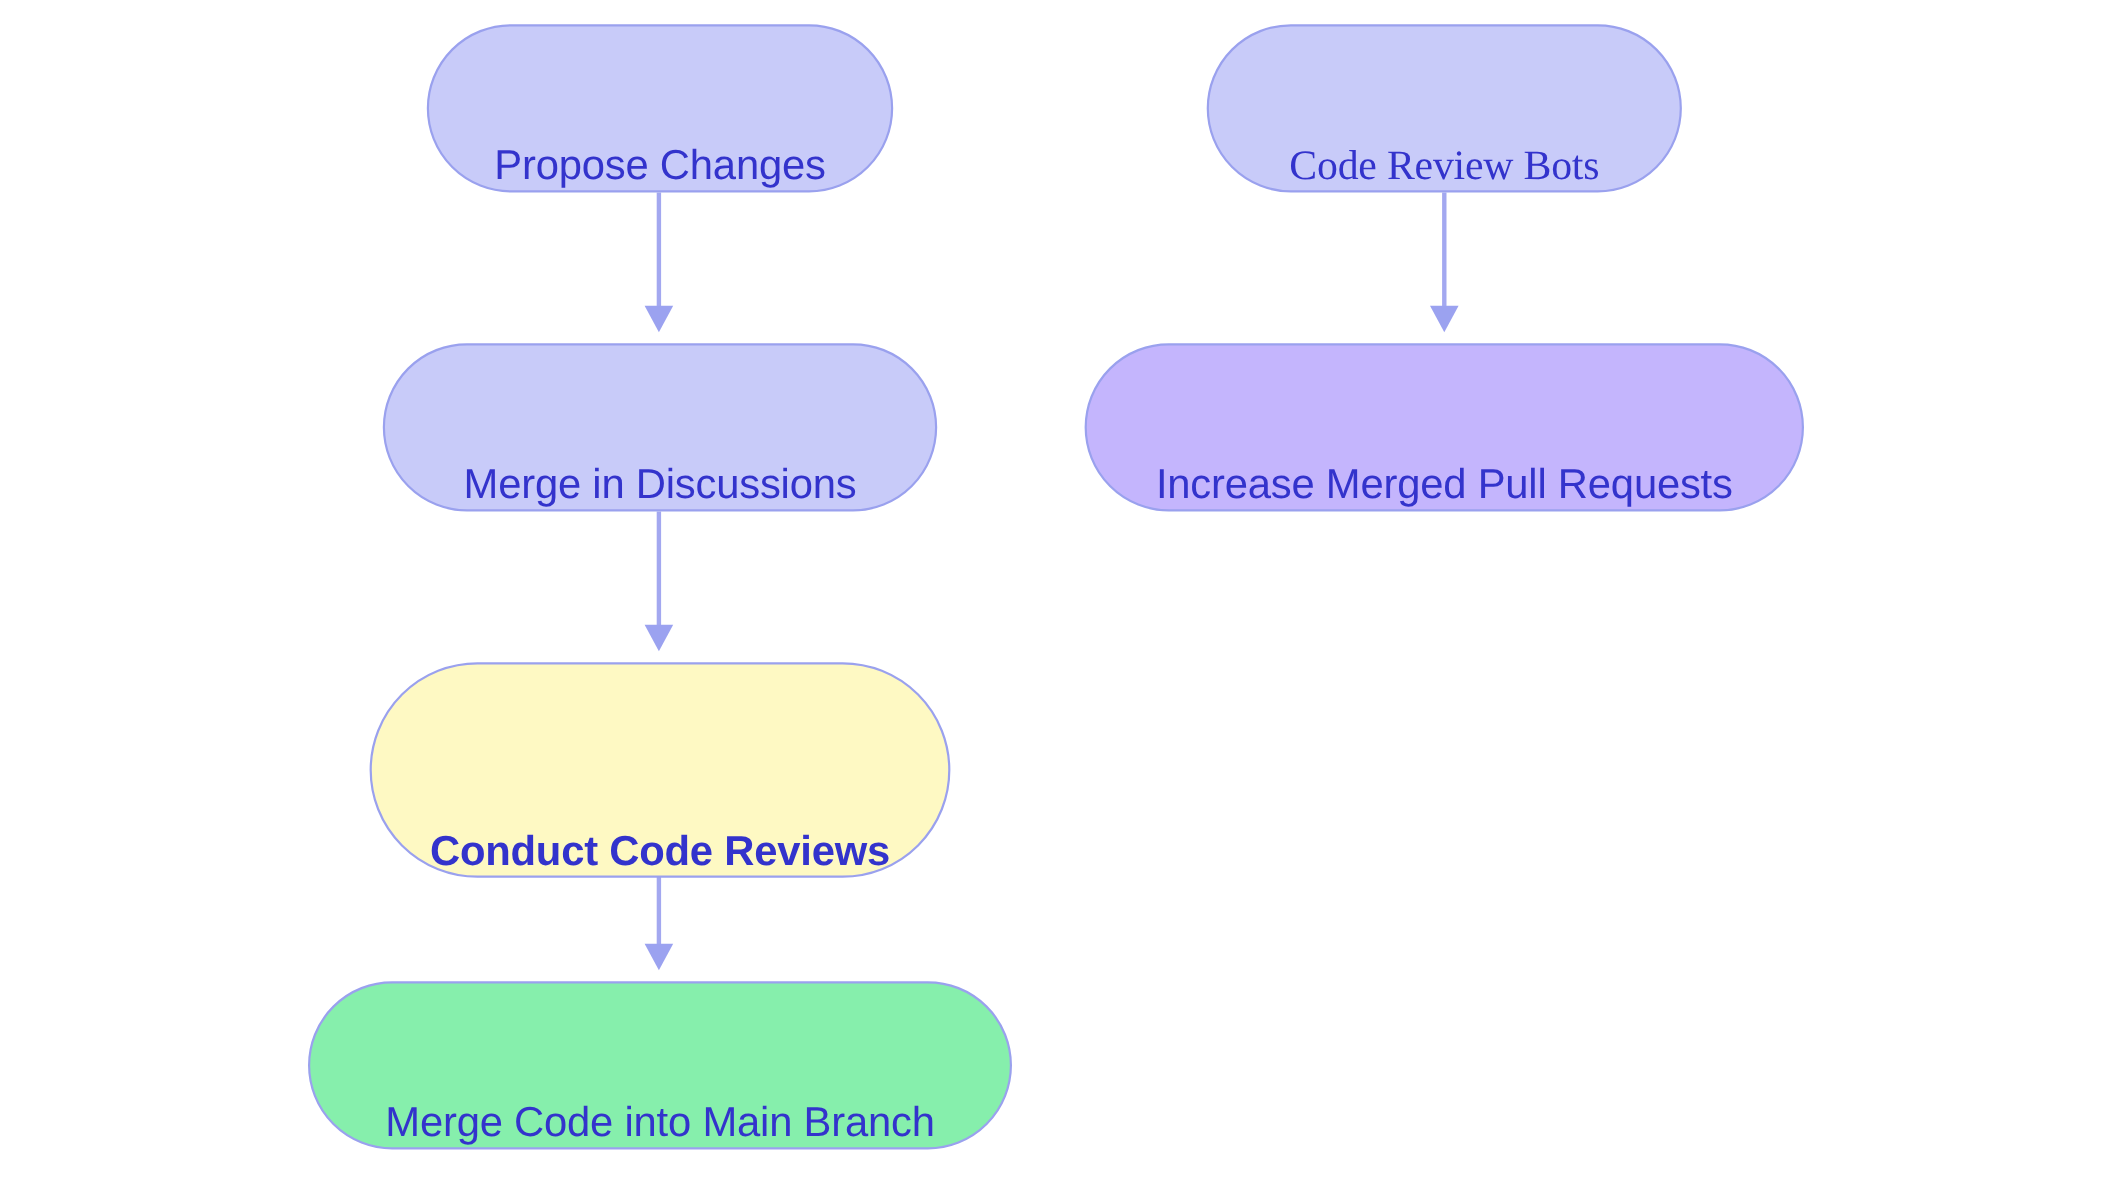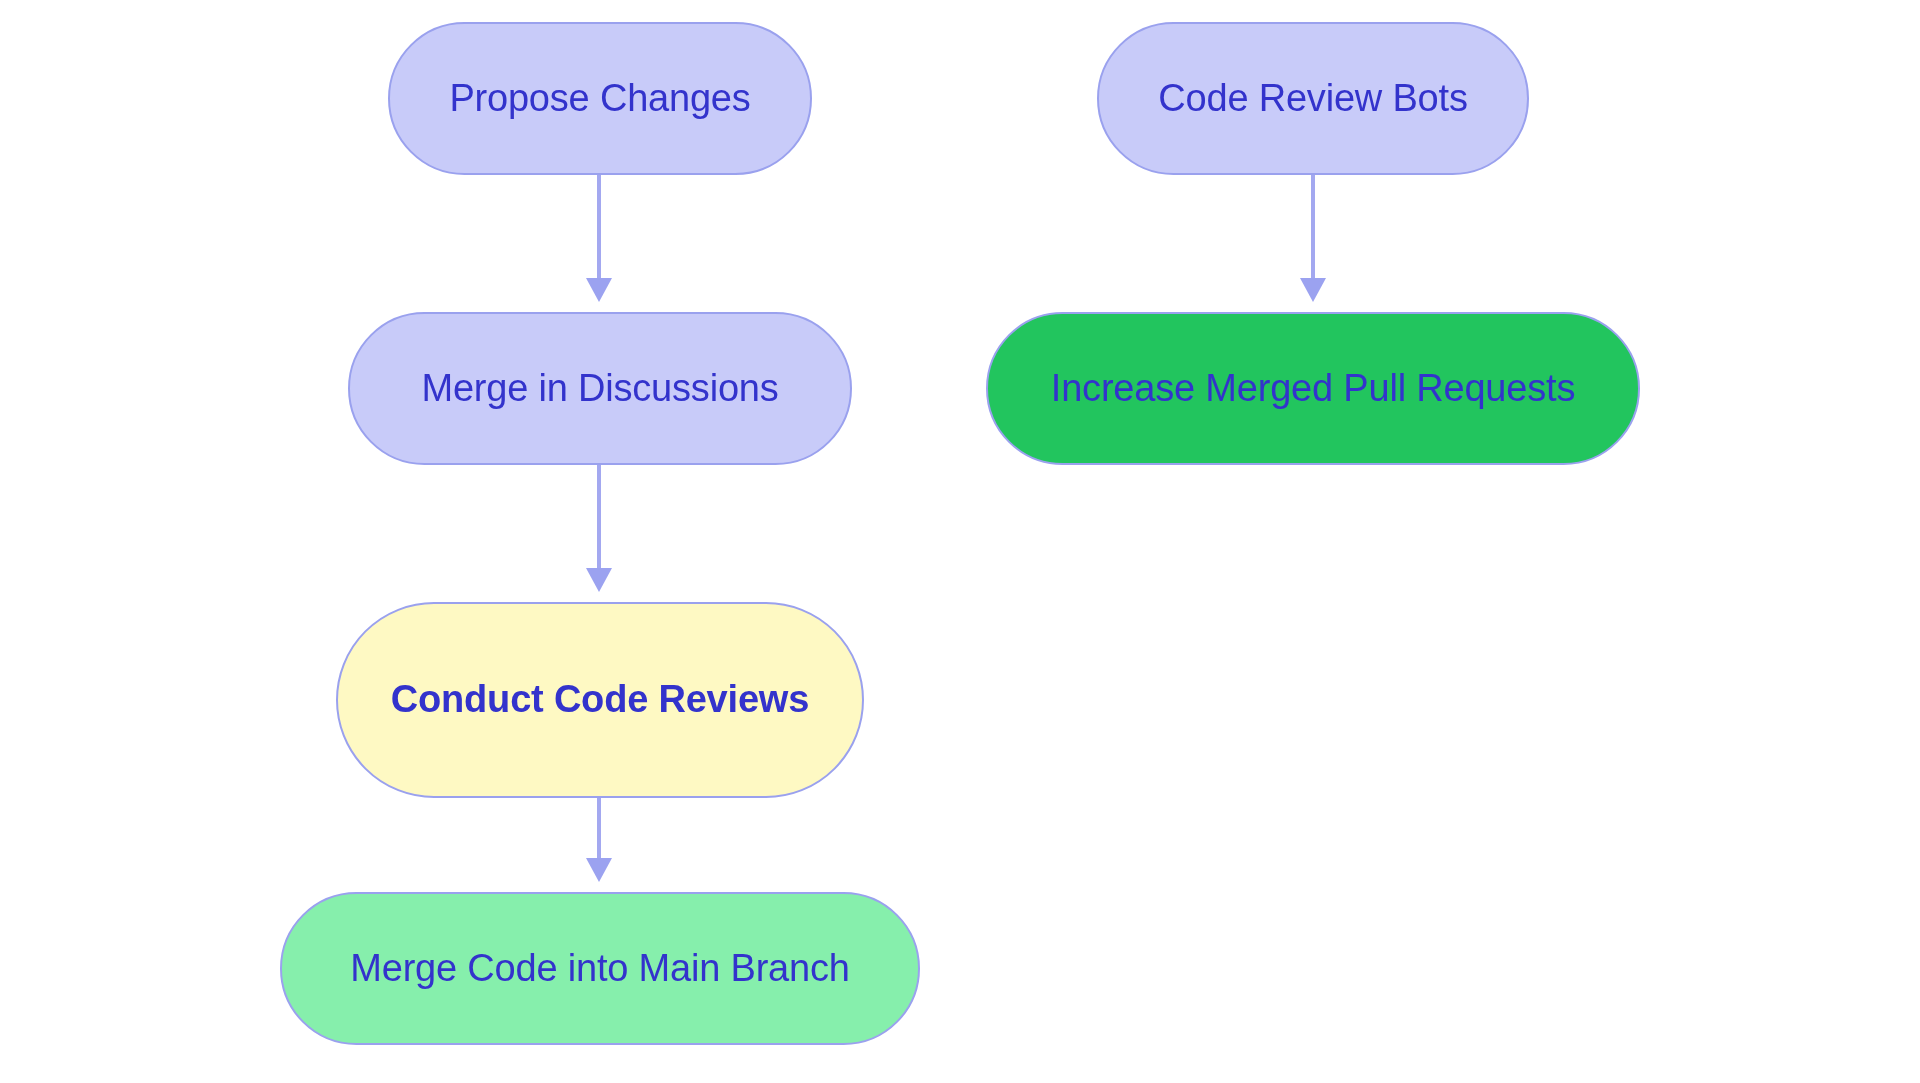--- a/index.html
+++ b/index.html
@@ -15,21 +15,21 @@
     position: relative;
     width: 1920px;
     height: 1083px;
     background: #ffffff;
     overflow: hidden;
   }
   .flow-node {
     position: absolute;
     box-sizing: border-box;
     display: flex;
-    align-items: center;
+    align-items: flex-end;
     justify-content: center;
     background: #c8cbf9;
     border: 2px solid #0f172a;
     border-radius: 999px;
     padding: 0 26px;
   }
   .flow-node-label {
     font-family: "Liberation Sans", sans-serif;
     font-size: 38px;
     line-height: 1.1;
@@ -88,20 +88,20 @@
       <div class="flow-node" style="left: 348px; top: 312px; width: 504px; height: 153px; background: rgb(200, 203, 249); border-color: rgb(154, 161, 238);">
         <span class="flow-node-label" style="color: rgb(51, 51, 204);">Merge in Discussions</span>
       </div>
       <div class="flow-node" style="left: 336px; top: 602px; width: 528px; height: 196px; background: #fef9c3; border-color: rgb(154, 161, 238); font-weight: bold;">
         <span class="flow-node-label" style="color: rgb(51, 51, 204);">Conduct Code Reviews</span>
       </div>
       <div class="flow-node" style="left: 280px; top: 892px; width: 640px; height: 153px; background: #86efac; border-color: rgb(154, 161, 238);">
         <span class="flow-node-label" style="color: rgb(51, 51, 204);">Merge Code into Main Branch</span>
       </div>
       <div class="flow-node" style="left: 1097px; top: 22px; width: 432px; height: 153px; background: rgb(200, 203, 249); border-color: rgb(154, 161, 238);">
-        <span class="flow-node-label" style="color: rgb(51, 51, 204);">Code Review Bots</span>
+        <span class="flow-node-label" style="color: rgb(51, 51, 204); font-family: Liberation Serif, serif;">Code Review Bots</span>
       </div>
-      <div class="flow-node" style="left: 986px; top: 312px; width: 654px; height: 153px; background: #22c55e; border-color: rgb(154, 161, 238);">
+      <div class="flow-node" style="left: 986px; top: 312px; width: 654px; height: 153px; background: #c4b5fd; border-color: rgb(154, 161, 238);">
         <span class="flow-node-label" style="color: rgb(51, 51, 204);">Increase Merged Pull Requests</span>
       </div>
     </div>
 
 </div>
 
 </body></html>

